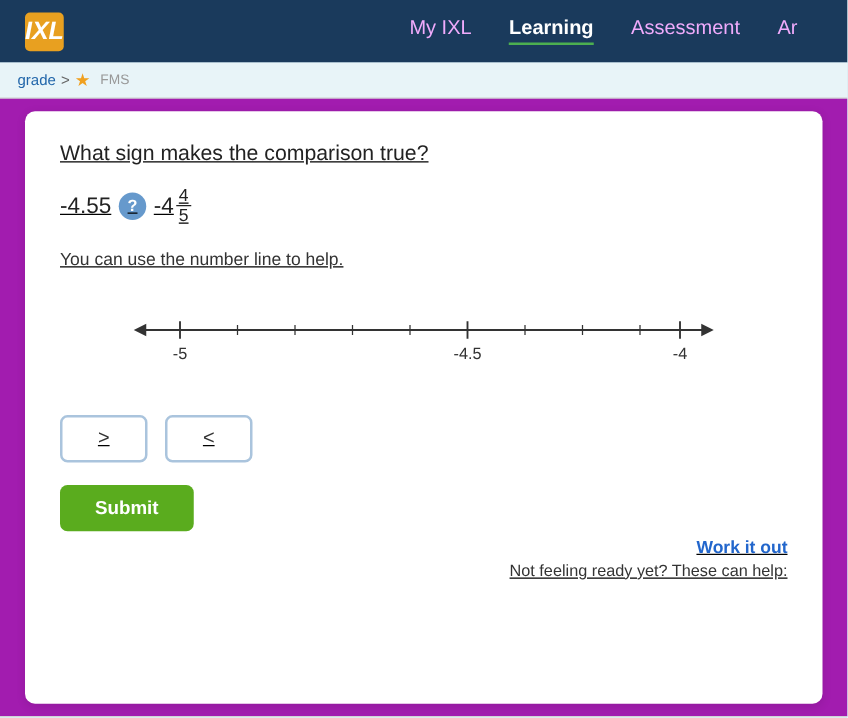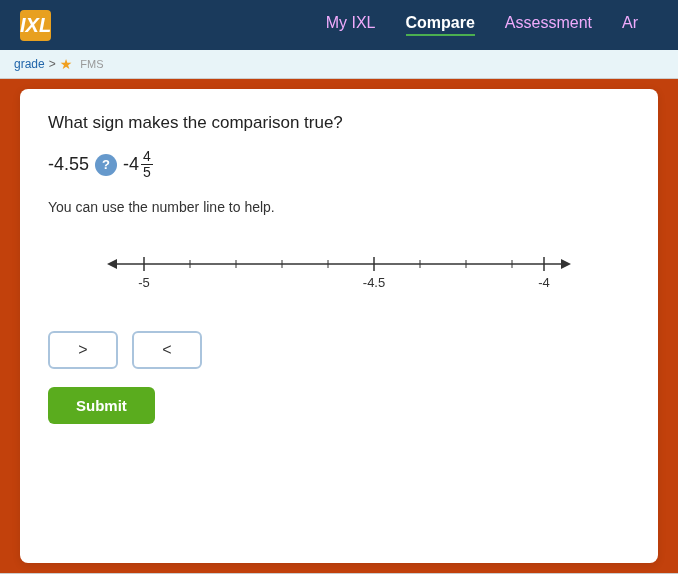--- a/index.html
+++ b/index.html
@@ -68,26 +68,27 @@
     }
     .breadcrumb-sep { color: #666; }
     .breadcrumb-fms {
       color: #999;
       font-size: 11px;
       margin-left: 4px;
     }
 
     
     .main-area {
-      background: #c2410c;
+      background: #a21caf;
       padding: 10px 20px 10px 20px;
       height: calc(574px - 50px - 30px);
       display: flex;
       flex-direction: column;
       gap: 8px;
+      text-decoration: underline;
     }
 
     
     .question-card {
       background: white;
       border-radius: 8px;
       padding: 24px 28px 20px 28px;
       box-shadow: 0 2px 8px rgba(0,0,0,0.1);
       flex: 1;
       position: relative;
@@ -228,21 +229,21 @@
       height: 30px;
     }
   </style>
 </head>
 <body>
 
 <nav class="navbar">
   <span class="logo-badge">IXL</span>
   <div class="nav-links">
     <a class="nav-link" href="#">My IXL</a>
-    <a class="nav-link active" href="#">Compare</a>
+    <a class="nav-link active" href="#">Learning</a>
     <a class="nav-link" href="#">Assessment</a>
     <a class="nav-link" href="#">Ar</a>
   </div>
 </nav>
 
 <div class="breadcrumb-bar">
   <a class="breadcrumb-link" href="#">grade</a>
   <span class="breadcrumb-sep">&gt;</span>
   <span class="breadcrumb-star">★</span>
   <span class="breadcrumb-fms">FMS</span>
@@ -303,20 +304,24 @@
     
     <div class="answer-buttons">
       <button class="answer-btn">&gt;</button>
       <button class="answer-btn">&lt;</button>
     </div>
 
     
     <button class="submit-btn">Submit</button>
 
     
+    <div class="work-it-out">
+      <a class="work-it-out-link" href="#">Work it out</a>
+      <div class="not-ready-text">Not feeling ready yet? These can help:</div>
+    </div>
 
   </div>
 
 </div>
 
 <div class="resource-bar">
   
   
 </div>
 

